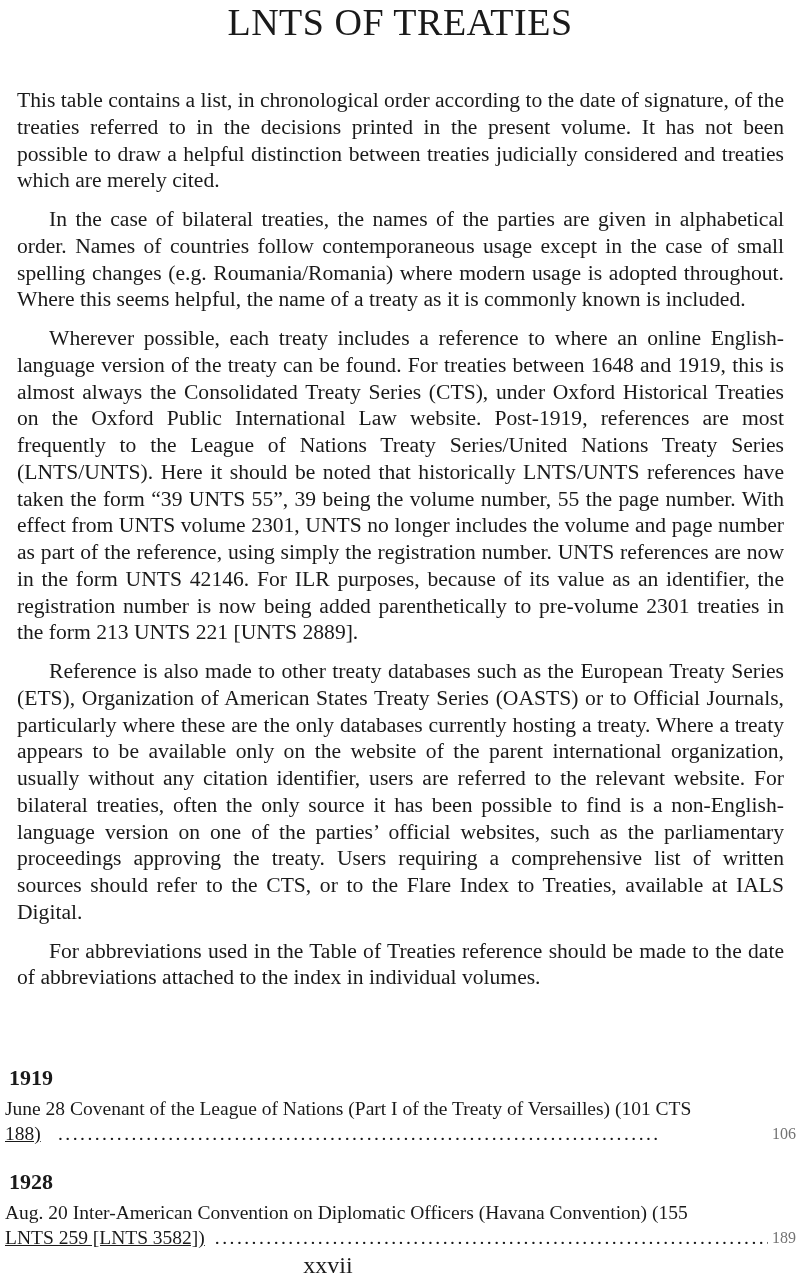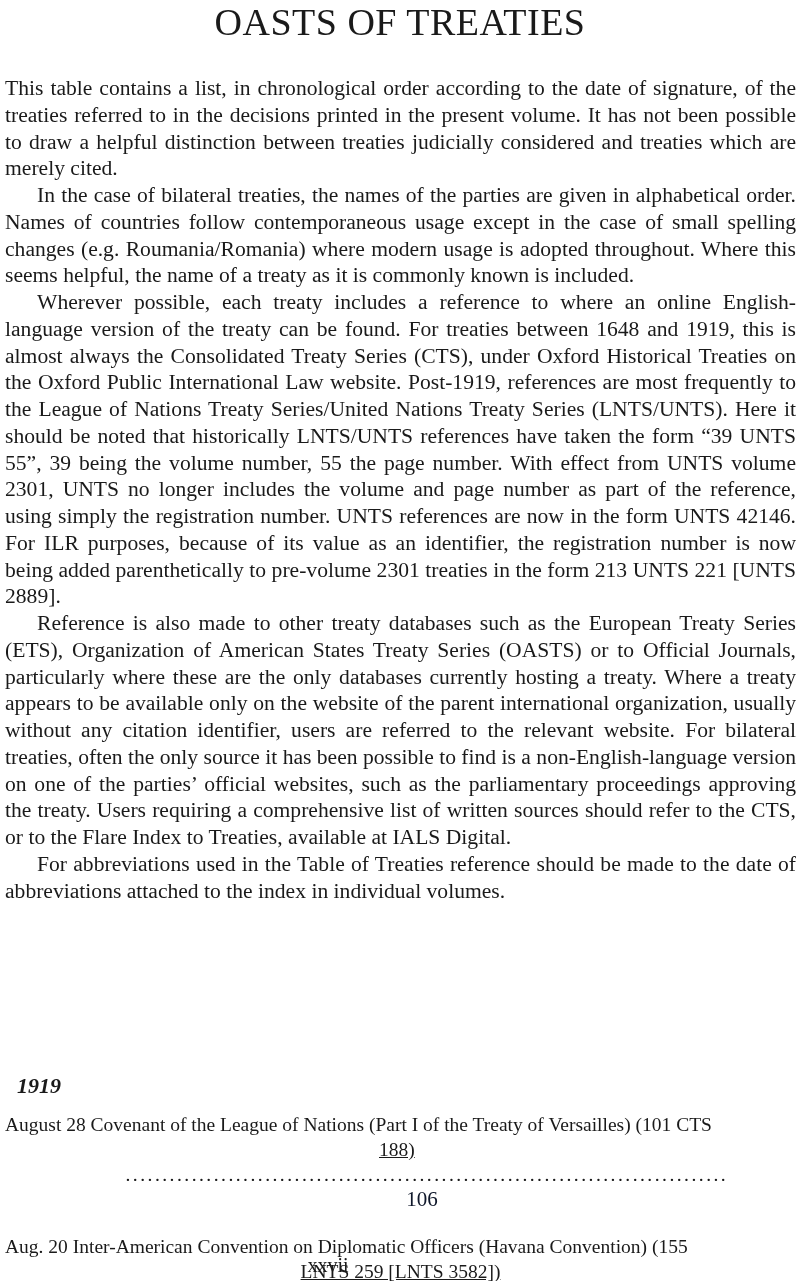--- a/index.html
+++ b/index.html
@@ -10,75 +10,76 @@
   .title {
     position: absolute; top: 2px; left: 0; width: 800px; text-align: center;
     font-size: 38px; letter-spacing: 0.5px; line-height: 40px; font-weight: normal;
     margin: 0;
   }
   .intro {
     position: absolute; top: 75px; left: 5px; width: 791px;
     font-size: 21.6px; line-height: 26.75px;
   }
   .intro p {
-    margin: 0; text-align: justify; text-indent: 32px; hyphens: none;
+    margin: 12px; text-align: justify; text-indent: 32px; hyphens: none;
   }
   .intro p.first { text-indent: 0; }
   .entries { position: absolute; top: 1060px; left: 5px; width: 791px; }
   .year {
-    font-weight: bold; font-size: 22px; line-height: 28px; margin: 12px; font-style: italic;
+    font-weight: bold; font-size: 22px; line-height: 28px; margin: 4px;
   }
   .entry {
     font-size: 19.5px; line-height: 25px; margin: 0 0 22px 0;
     padding-left: 43px; text-indent: -43px;
   }
-  .entry .last-line { display: flex; align-items: center; flex-direction: column; }
+  .entry .last-line { display: flex; align-items: flex-start; }
   .entry .cont { white-space: nowrap; text-decoration: underline; }
   .entry .dots {
     flex: 1; overflow: hidden; white-space: nowrap; margin: 0 4px 0 10px;
     letter-spacing: 4.6px; text-indent: 0;
   }
   .entry .dots::before {
     content: ". . . . . . . . . . . . . . . . . . . . . . . . . . . . . . . . . . . . . . . . . . . . . . . . . . . . . . . . . . . . . . . . . . . . . . . . . . . . . . . . . .";
     letter-spacing: -1.2px;
   }
-  .entry .page { color: #0f172a; font-size: 21px; text-indent: 0; }
+  .entry .page { color: #737373; font-size: 16px; text-indent: 0; }
   .folio {
     position: absolute; top: 1254px; left: 0; width: 656px; text-align: center;
-    font-size: 20px; line-height: 22px;
+    font-size: 24px; line-height: 22px;
   }
 </style>
 </head>
 <body>
 
-<h1 class="title">OASTS OF TREATIES</h1>
+<h1 class="title">LNTS OF TREATIES</h1>
 
 <div class="intro">
   <p class="first">This table contains a list, in chronological order according to the date of signature, of the treaties referred to in the decisions printed in the present volume. It has not been possible to draw a helpful distinction between treaties judicially considered and treaties which are merely cited.</p>
   <p>In the case of bilateral treaties, the names of the parties are given in alphabetical order. Names of countries follow contemporaneous usage except in the case of small spelling changes (e.g. Roumania/Romania) where modern usage is adopted throughout. Where this seems helpful, the name of a treaty as it is commonly known is included.</p>
   <p>Wherever possible, each treaty includes a reference to where an online English-language version of the treaty can be found. For treaties between 1648 and 1919, this is almost always the Consolidated Treaty Series (CTS), under Oxford Historical Treaties on the Oxford Public International Law website. Post-1919, references are most frequently to the League of Nations Treaty Series/United Nations Treaty Series (LNTS/UNTS). Here it should be noted that historically LNTS/UNTS references have taken the form “39 UNTS 55”, 39 being the volume number, 55 the page number. With effect from UNTS volume 2301, UNTS no longer includes the volume and page number as part of the reference, using simply the registration number. UNTS references are now in the form UNTS 42146. For ILR purposes, because of its value as an identifier, the registration number is now being added parenthetically to pre-volume 2301 treaties in the form 213 UNTS 221 [UNTS 2889].</p>
   <p>Reference is also made to other treaty databases such as the European Treaty Series (ETS), Organization of American States Treaty Series (OASTS) or to Official Journals, particularly where these are the only databases currently hosting a treaty. Where a treaty appears to be available only on the website of the parent international organization, usually without any citation identifier, users are referred to the relevant website. For bilateral treaties, often the only source it has been possible to find is a non-English-language version on one of the parties’ official websites, such as the parliamentary proceedings approving the treaty. Users requiring a comprehensive list of written sources should refer to the CTS, or to the Flare Index to Treaties, available at IALS Digital.</p>
   <p>For abbreviations used in the Table of Treaties reference should be made to the date of abbreviations attached to the index in individual volumes.</p>
 </div>
 
 <div class="entries">
   <div>
     <h2 class="year">1919</h2>
     <div class="entry">
-      <span>August 28</span>
+      <span>June 28</span>
       <span>Covenant of the League of Nations (Part I of the Treaty of Versailles) (101 CTS</span>
       <div class="last-line">
         <span class="cont">188)</span>
         <span class="dots"></span>
         <span class="page">106</span>
       </div>
     </div>
   </div>
 
   <div>
+    <h2 class="year">1928</h2>
     <div class="entry">
       <span>Aug. 20</span>
       <span>Inter-American Convention on Diplomatic Officers (Havana Convention) (155</span>
       <div class="last-line">
         <span class="cont">LNTS 259 [LNTS 3582])</span>
         <span class="dots"></span>
         <span class="page">189</span>
       </div>
     </div>
   </div>

